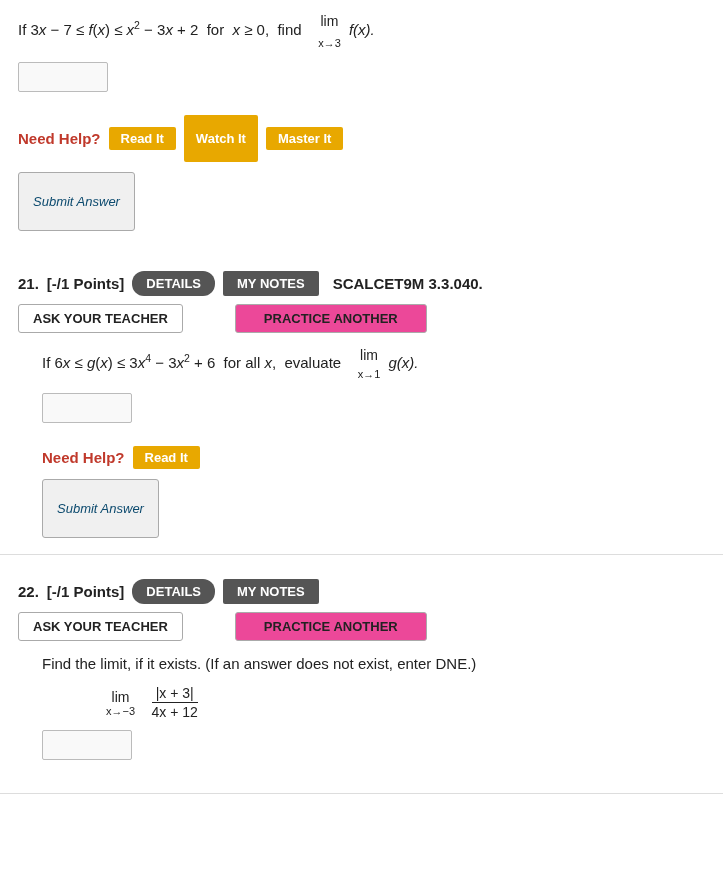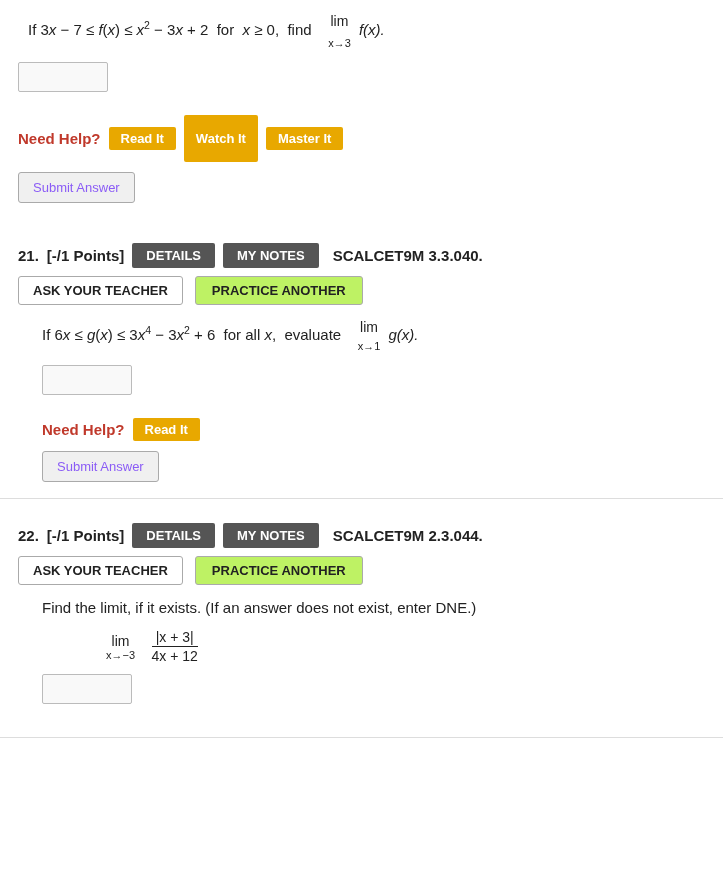--- a/index.html
+++ b/index.html
@@ -75,26 +75,27 @@
       border: none;
       padding: 4px 12px;
       font-size: 13px;
       font-weight: bold;
       cursor: pointer;
       border-radius: 2px;
     }
 
     .btn-submit {
       background: #f0f0f0;
-      color: #8b5cf6;
+      color: #0c4a6e;
       border: 1px solid #aaa;
-      padding: 7px 14px;
+      padding: 21px 14px;
       font-size: 13px;
       cursor: pointer;
       border-radius: 3px;
+      font-style: italic;
     }
 
     .header-row {
       display: flex;
       align-items: center;
       gap: 8px;
       margin-bottom: 8px;
     }
 
     .points-label {
@@ -104,21 +105,21 @@
     }
 
     .btn-details {
       background: #555;
       color: #fff;
       border: none;
       padding: 5px 14px;
       font-size: 13px;
       font-weight: bold;
       cursor: pointer;
-      border-radius: 2px;
+      border-radius: 12px;
     }
 
     .btn-my-notes {
       background: #555;
       color: #fff;
       border: none;
       padding: 5px 14px;
       font-size: 13px;
       font-weight: bold;
       cursor: pointer;
@@ -145,28 +146,29 @@
       border: 1px solid #aaa;
       padding: 6px 14px;
       font-size: 13px;
       font-weight: bold;
       cursor: pointer;
       border-radius: 3px;
       margin-right: 4px;
     }
 
     .btn-practice-another {
-      background: #bef264;
+      background: #ec4899;
       color: #222;
       border: 1px solid #aaa;
-      padding: 6px 16px;
+      padding: 6px 28px;
       font-size: 13px;
       font-weight: bold;
       cursor: pointer;
       border-radius: 3px;
+      margin-left: 40px;
     }
 
     .indented {
       margin-left: 24px;
     }
 
     sup { font-size: 0.7em; vertical-align: super; }
 
     .math-expr {
       font-style: italic;
@@ -211,21 +213,20 @@
 
     .section-top {
       padding: 10px 18px 10px 18px;
       background: #fff;
     }
 
     .top-problem {
       font-size: 15px;
       margin-bottom: 10px;
       line-height: 1.7;
-      margin-left: 10px;
     }
   </style>
 </head>
 <body>
 
 <div class="section-top" style="padding-top:10px;">
   <div class="top-problem">
     <span>
       If 3<span class="math-expr">x</span> − 7 ≤ <span class="math-expr">f</span>(<span class="math-expr">x</span>) ≤ <span class="math-expr">x</span><sup>2</sup> − 3<span class="math-expr">x</span> + 2&nbsp; for &nbsp;<span class="math-expr">x</span> ≥ 0,&nbsp; find &nbsp;
       <span class="lim-block">
@@ -290,21 +291,20 @@
     </div>
   </div>
 </div>
 
 <div class="section" style="margin-top:10px;">
   <div class="header-row">
     <span class="points-label">22.</span>
     <span class="points-label">[-/1 Points]</span>
     <button class="btn-details">DETAILS</button>
     <button class="btn-my-notes">MY NOTES</button>
-    <span class="ref-label">SCALCET9M 2.3.044.</span>
   </div>
 
   <div class="action-row">
     <button class="btn-ask-teacher">ASK YOUR TEACHER</button>
     <button class="btn-practice-another">PRACTICE ANOTHER</button>
   </div>
 
   <div class="indented">
     <div class="problem-text">Find the limit, if it exists. (If an answer does not exist, enter DNE.)</div>
 

